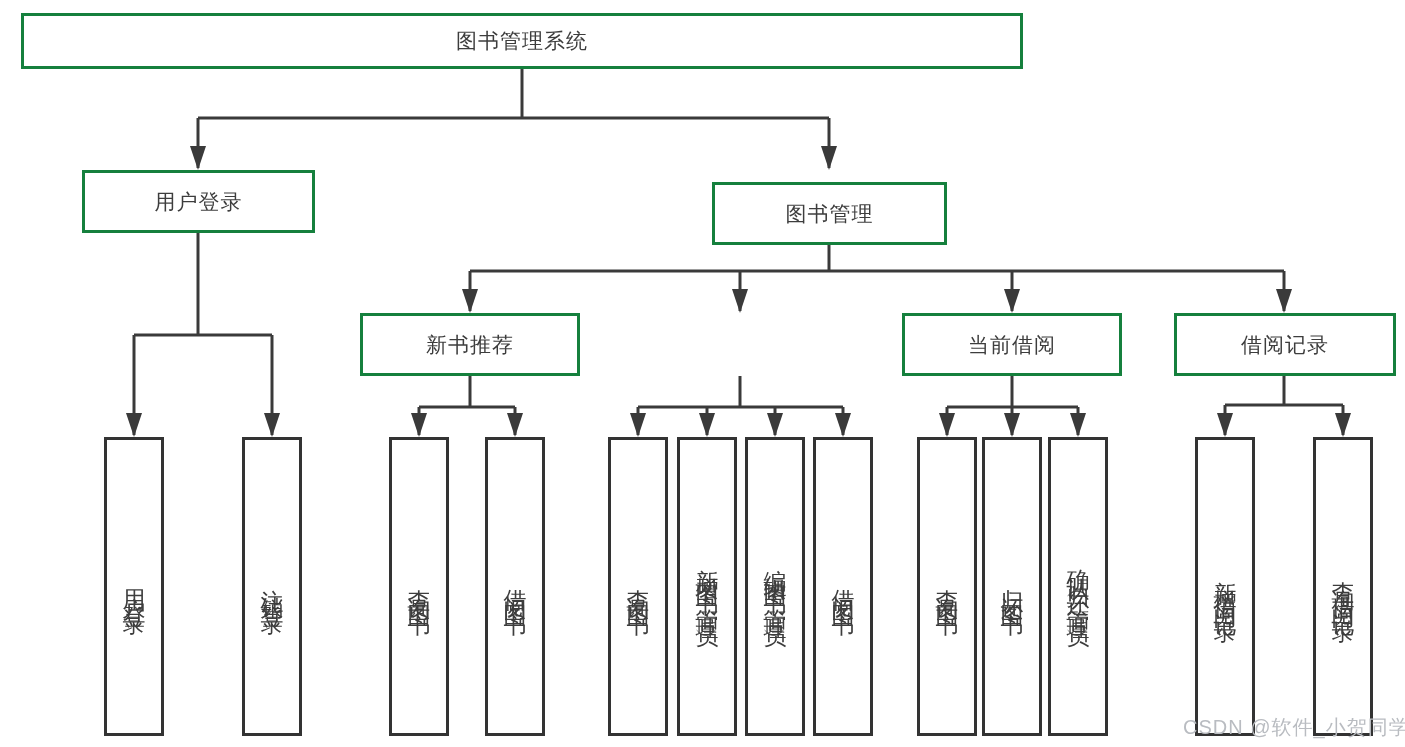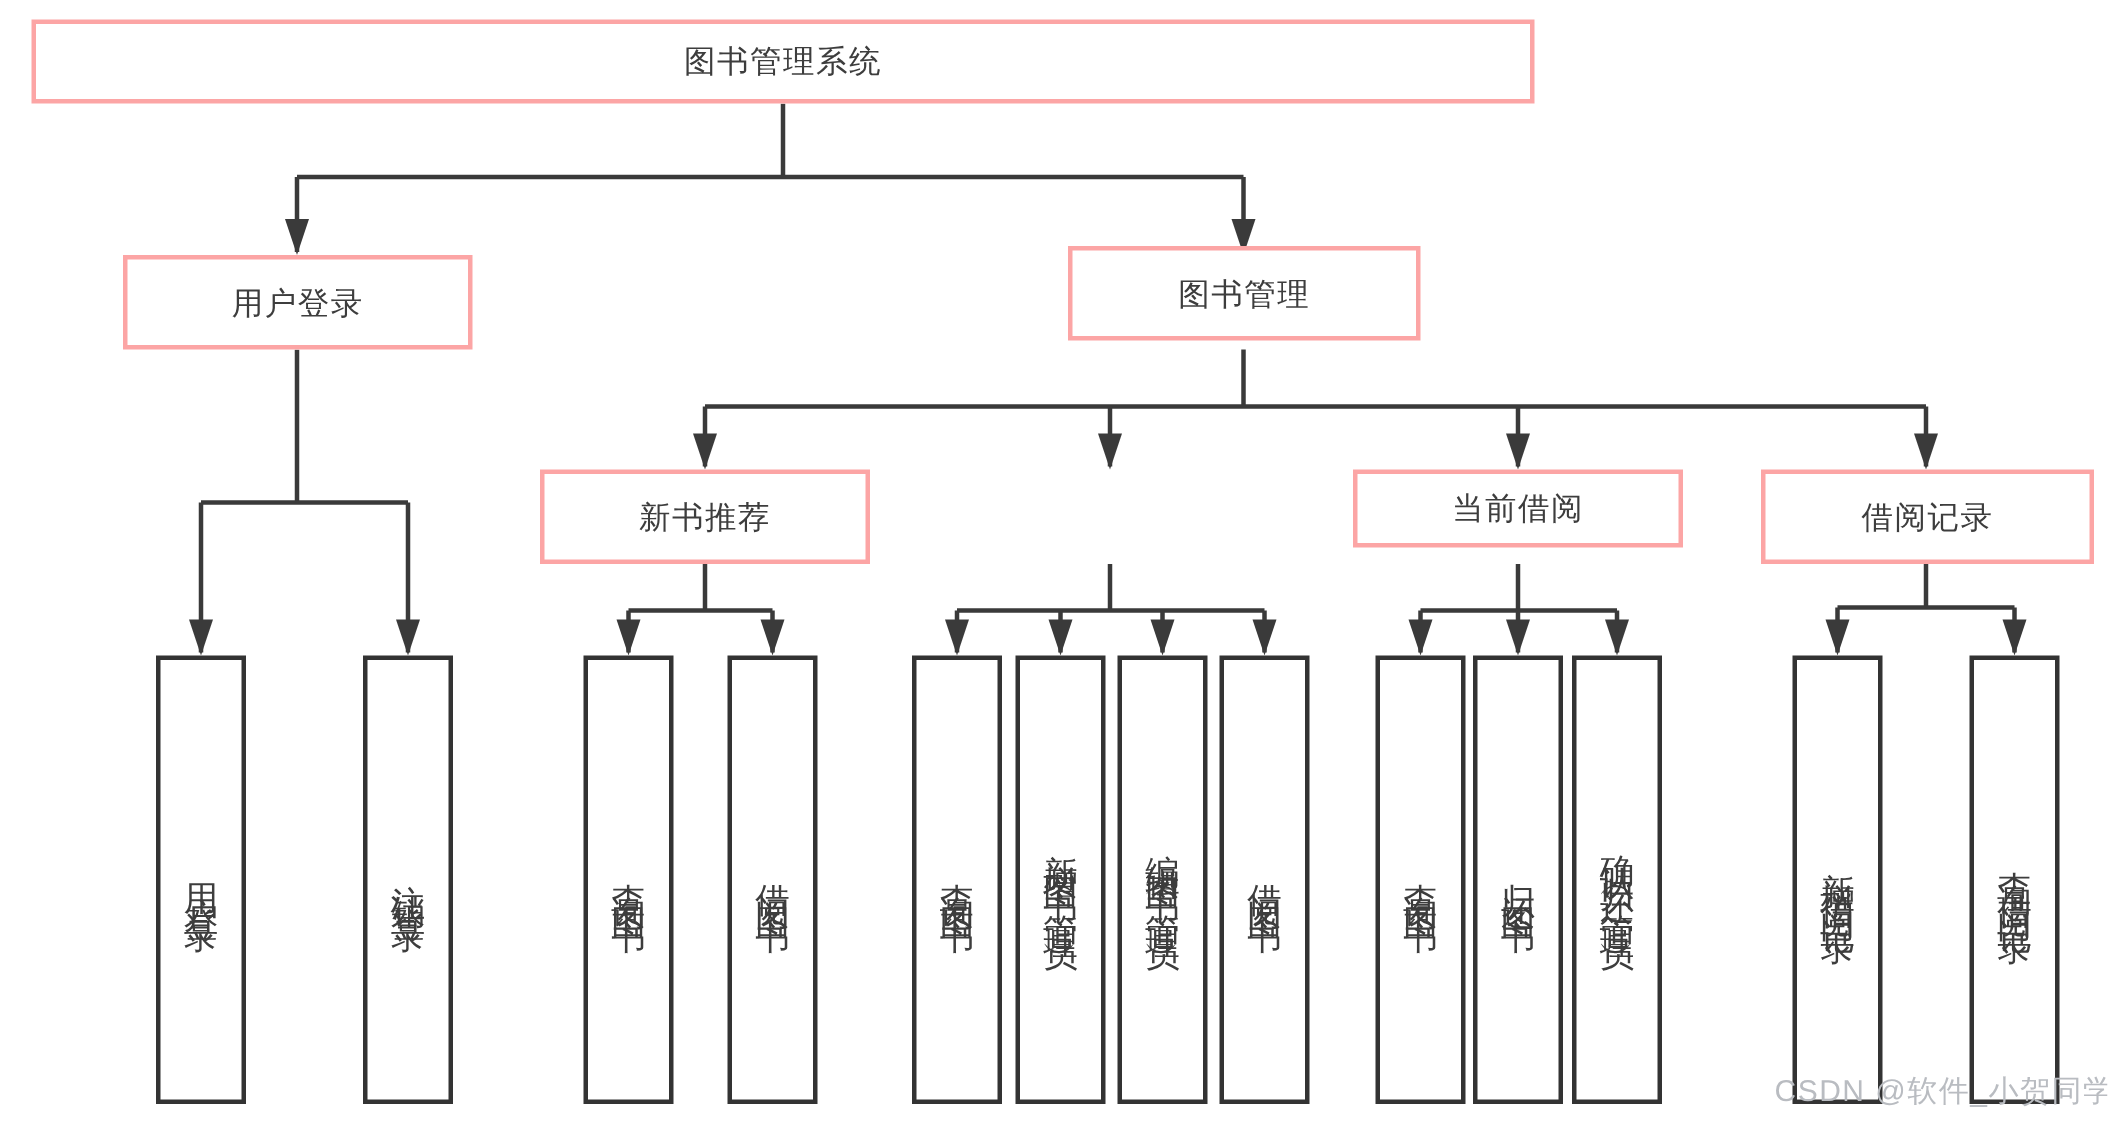--- a/index.html
+++ b/index.html
@@ -3,42 +3,42 @@
 <meta charset="utf-8">
 <style>
   html,body{margin:0;padding:0;background:#ffffff;}
   .stage{
     position:relative;width:1405px;height:747px;background:#ffffff;overflow:hidden;
     font-family:"Liberation Sans","DejaVu Sans",sans-serif;
   }
   .connectors{position:absolute;left:0;top:0;width:1405px;height:747px;pointer-events:none;}
   .hbox{
     position:absolute;box-sizing:border-box;background:#ffffff;
-    border:3px solid #fca5a5;display:flex;align-items:center;justify-content:center;
+    border:3px solid #15803d;display:flex;align-items:center;justify-content:center;
     font-size:21px;color:#3d3d3d;letter-spacing:1px;white-space:nowrap;
   }
   .vbox{
     position:absolute;box-sizing:border-box;background:#ffffff;
     border:3px solid #333333;display:flex;align-items:center;justify-content:center;
   }
   .vbox .vtext{
     writing-mode:vertical-rl;text-orientation:mixed;line-height:1;
     font-size:23px;letter-spacing:8px;color:#3d3d3d;
   }
   .watermark{
     position:absolute;left:1183px;top:714px;font-size:20px;color:#b9bcc1;
     letter-spacing:1px;white-space:nowrap;
   }
   
   #n-root{left:21px;top:13px;width:1002px;height:56px;}
   #n-userlogin{left:82px;top:170px;width:233px;height:63px;}
-  #n-bookmgmt{left:712px;top:164px;width:235px;height:63px;}
+  #n-bookmgmt{left:712px;top:182px;width:235px;height:63px;}
   #n-newbook{left:360px;top:313px;width:220px;height:63px;}
   #n-bookborrow{left:630px;top:313px;width:220px;height:63px;}
-  #n-currentborrow{left:902px;top:313px;width:220px;height:52px;}
+  #n-currentborrow{left:902px;top:313px;width:220px;height:63px;}
   #n-records{left:1174px;top:313px;width:222px;height:63px;}
   .leaf{top:437px;width:60px;height:299px;}
   #l-login{left:104px;} #l-logout{left:242px;}
   #l-nb-query{left:389px;} #l-nb-borrow{left:485px;}
   #l-bb-query{left:608px;} #l-bb-add{left:677px;} #l-bb-edit{left:745px;} #l-bb-borrow{left:813px;}
   #l-cb-query{left:917px;} #l-cb-return{left:982px;} #l-cb-confirm{left:1048px;}
   #l-rc-add{left:1195px;} #l-rc-query{left:1313px;}
 </style>
 </head>
 <body>

